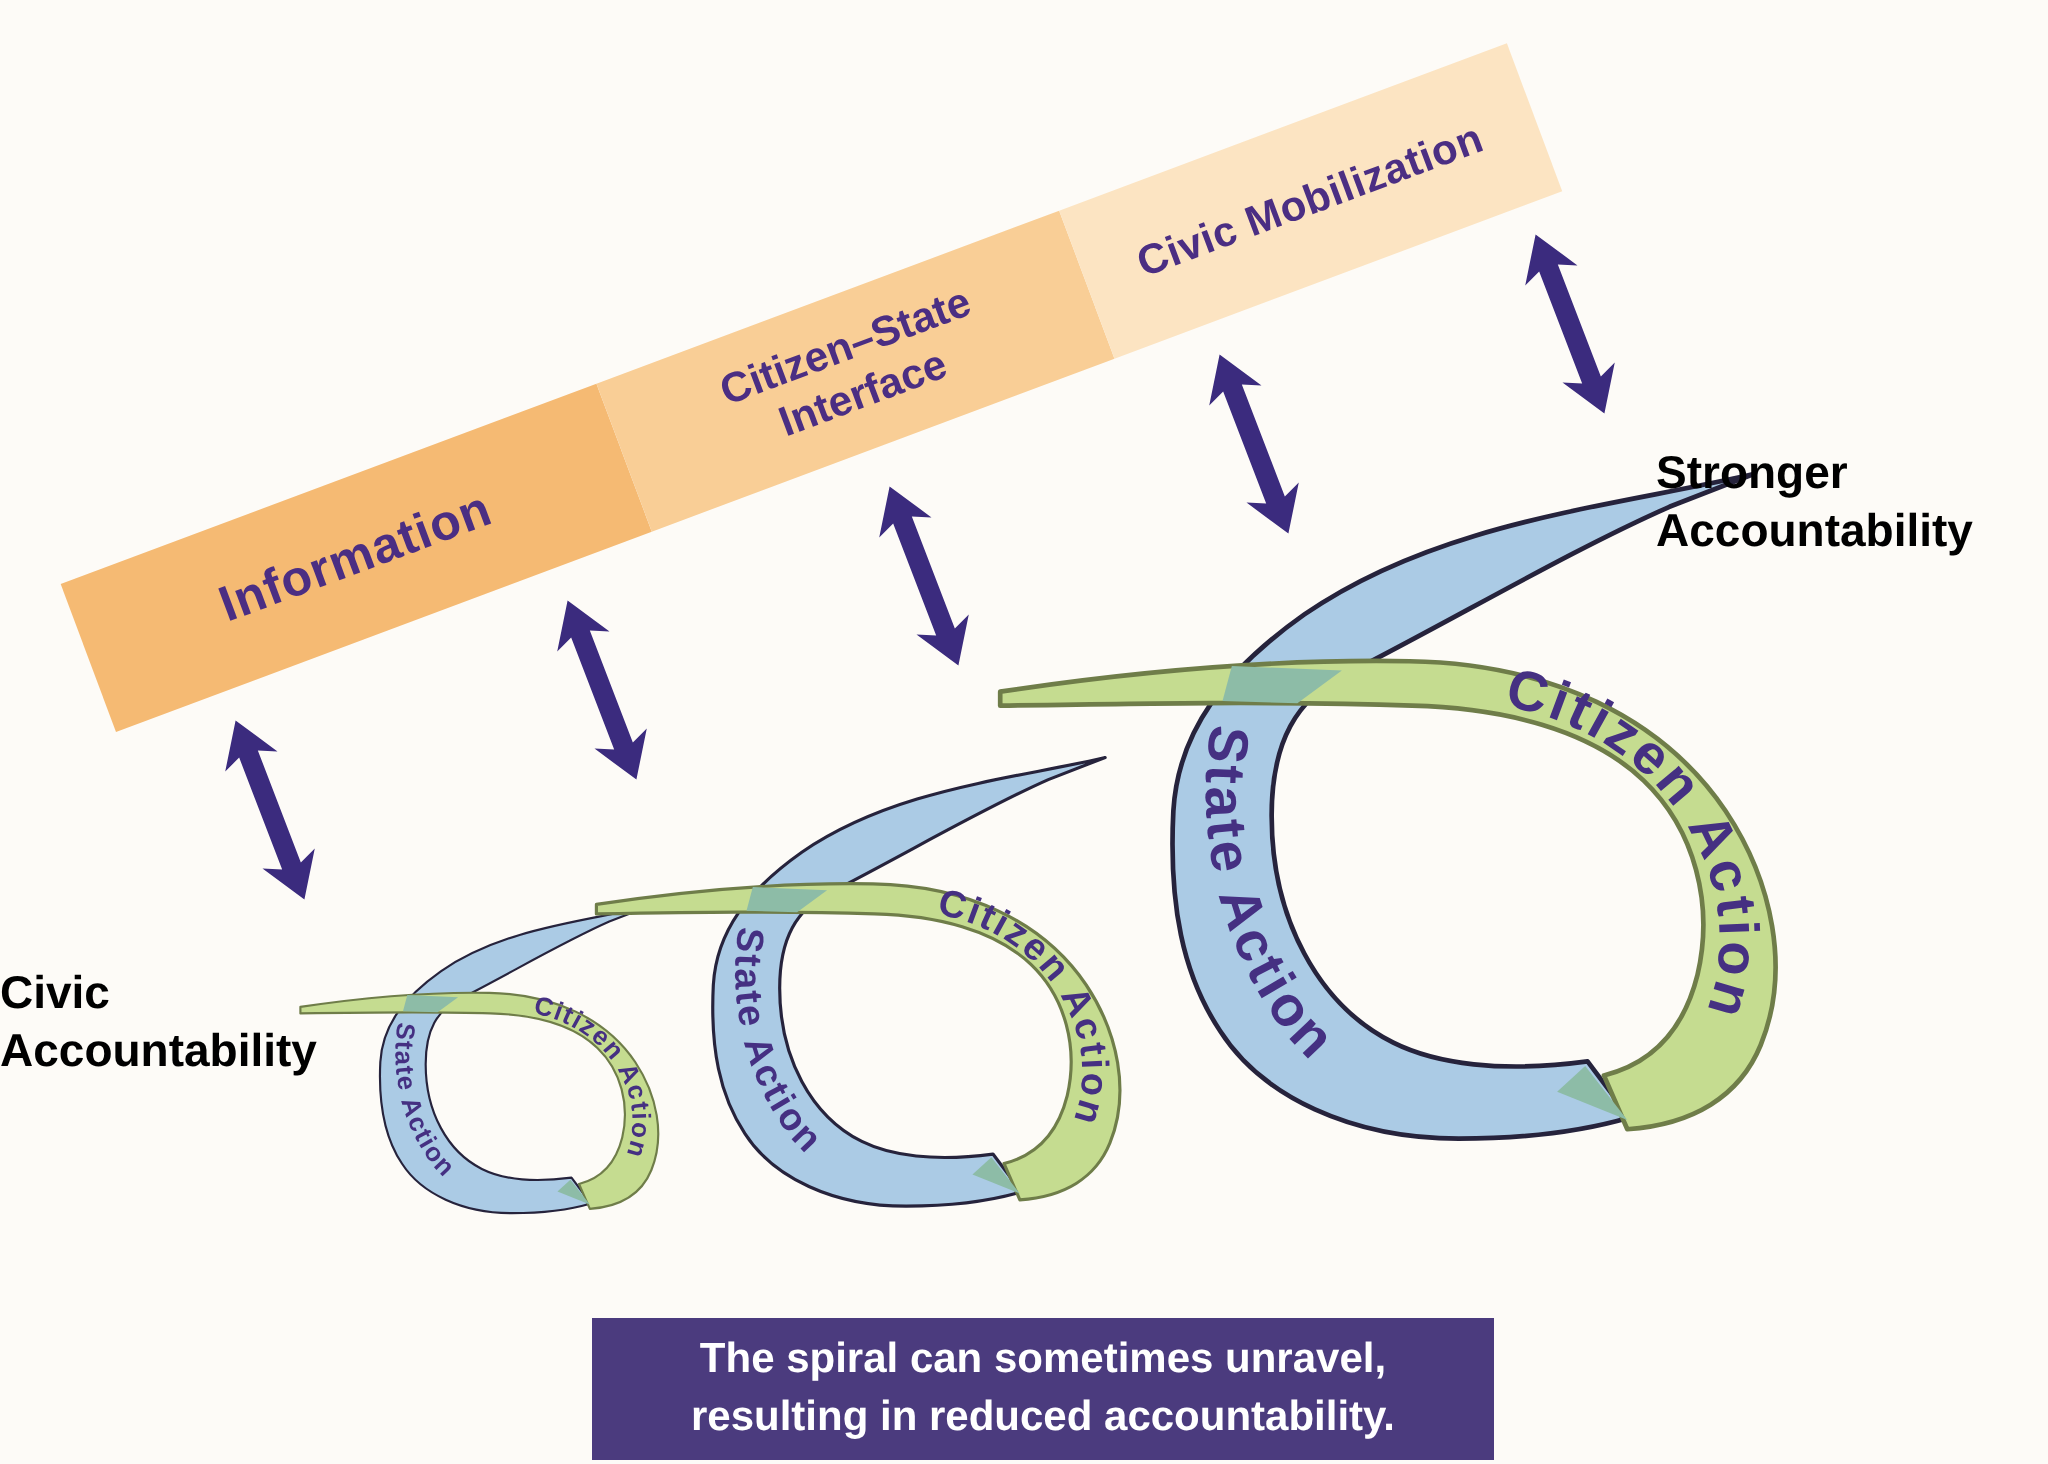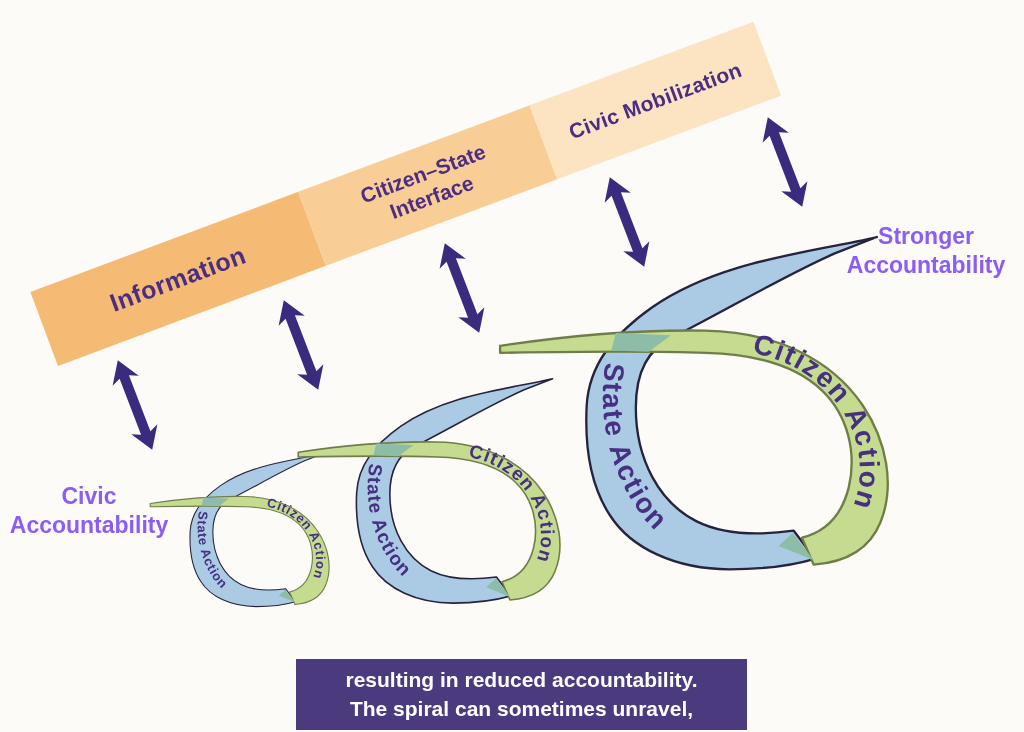--- a/index.html
+++ b/index.html
@@ -22,22 +22,22 @@
   .seg-3{width:31%;background:#FCE4C2;font-size:21px;letter-spacing:.3px;}
   
   .arrow{position:absolute;width:36px;height:100px;transform:rotate(-21deg);}
   .arrow path{fill:#3B2B7E;}
   .arrow-1{left:117px;top:355px;}
   .arrow-2{left:283px;top:295px;}
   .arrow-3{left:444px;top:238px;}
   .arrow-4{left:609px;top:172px;}
   .arrow-5{left:767px;top:112px;}
   
-  .endpoint{position:absolute;font-weight:bold;color:#8b5cf6;
-            font-size:23px;text-align:center;line-height:1.25;white-space:nowrap;}
+  .endpoint{position:absolute;font-weight:bold;color:#000000;
+            font-size:23px;line-height:1.25;white-space:nowrap;}
   .endpoint-weak{left:0px;top:482px;width:178px;}
   .endpoint-strong{left:828px;top:222px;width:196px;}
   
   .spiral{position:absolute;overflow:visible;}
   .spiral-small{left:150px;top:450px;width:184px;height:162px;}
   .spiral-medium{left:298px;top:374px;width:269px;height:237px;}
   .spiral-large{left:500px;top:230px;width:398px;height:351px;}
   .ribbon-blue{fill:#ABCBE5;stroke:#26233C;stroke-width:2;stroke-linejoin:round;}
   .ribbon-green{fill:#C5DC90;stroke:#6F7D49;stroke-width:2;stroke-linejoin:round;}
   .ribbon-overlap{fill:#8DBCA7;stroke:none;}
@@ -136,17 +136,17 @@
   <div class="endpoint endpoint-weak">
     <div>Civic</div>
     <div>Accountability</div>
   </div>
   <div class="endpoint endpoint-strong">
     <div>Stronger</div>
     <div>Accountability</div>
   </div>
 
   <div class="caption">
+    <div>The spiral can sometimes unravel,</div>
     <div>resulting in reduced accountability.</div>
-    <div>The spiral can sometimes unravel,</div>
   </div>
 
 </div>
 
 </body></html>

